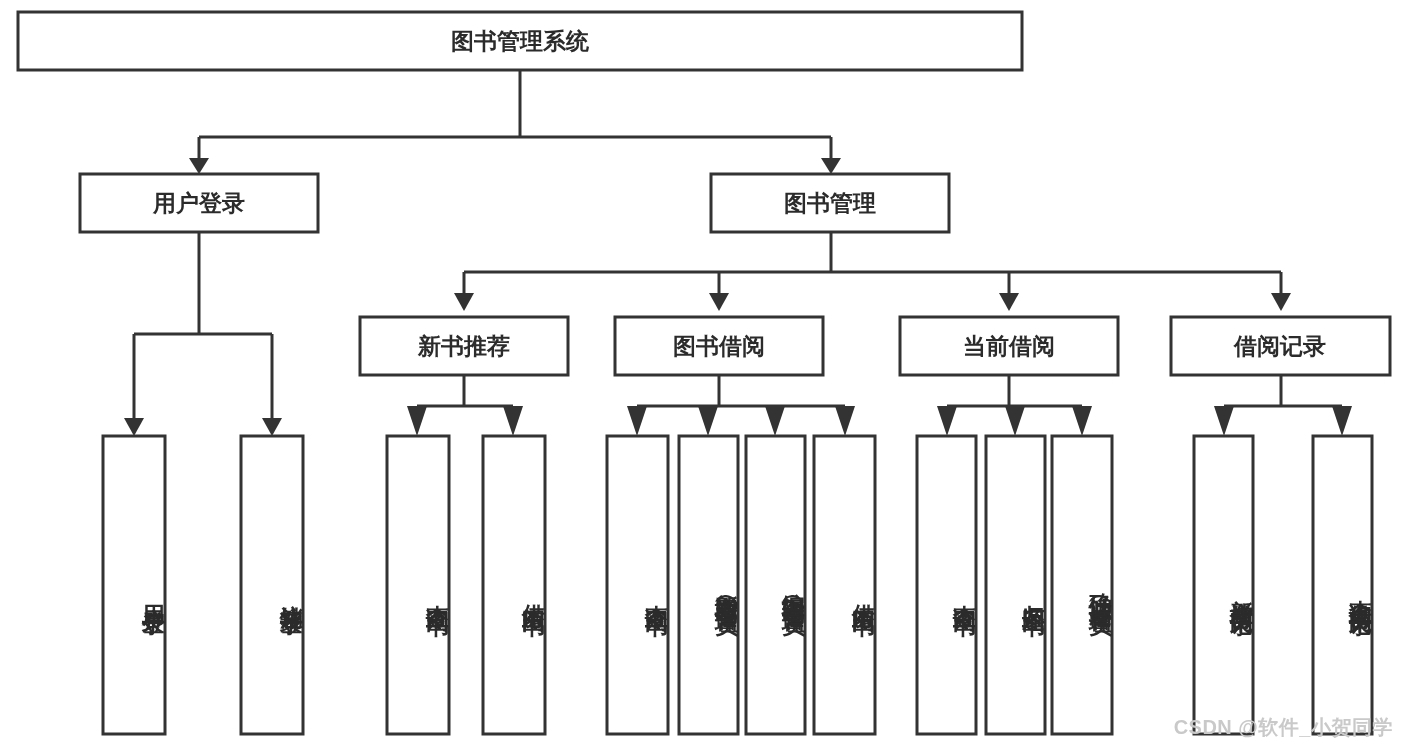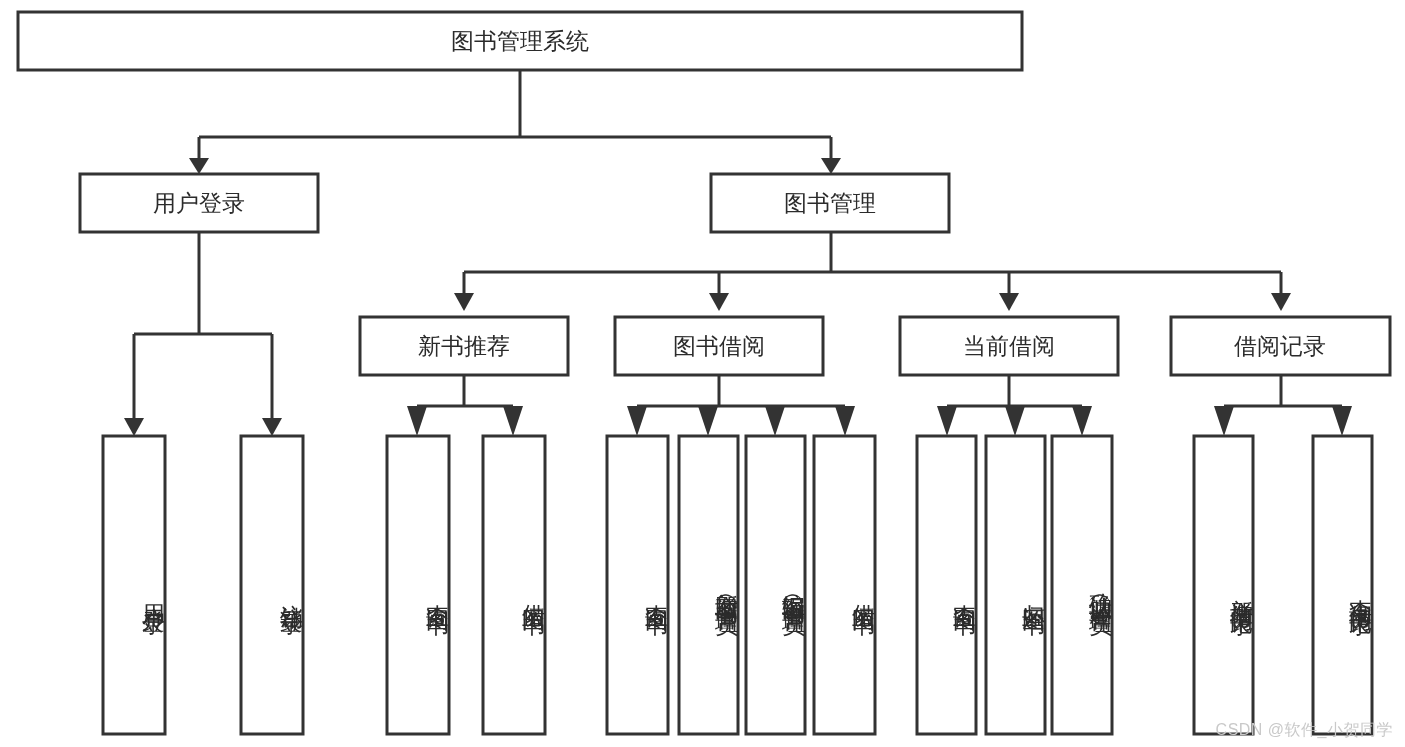--- a/index.html
+++ b/index.html
@@ -12,20 +12,21 @@
     width: 1405px;
     height: 747px;
     font-family: "Liberation Sans", "DejaVu Sans", sans-serif;
     overflow: hidden;
     position: relative;
   }
   #diagram-root {
     position: relative;
     width: 1405px;
     height: 747px;
+    font-weight: bold;
   }
   svg.diagram {
     position: absolute;
     left: 0;
     top: 0;
     width: 1405px;
     height: 747px;
     display: block;
   }
   .node-box {
@@ -65,21 +66,21 @@
     align-items: flex-start;
     justify-content: center;
     text-align: center;
     pointer-events: none;
   }
   .watermark {
     position: absolute;
     right: 12px;
     bottom: 6px;
     font-family: "Liberation Sans", "DejaVu Sans", sans-serif;
-    font-size: 16px;
+    font-size: 20px;
     color: #c9c9c9;
     letter-spacing: 0.5px;
     white-space: nowrap;
   }
 </style>
 </head>
 <body>
 
 <div id="diagram-root">
 

